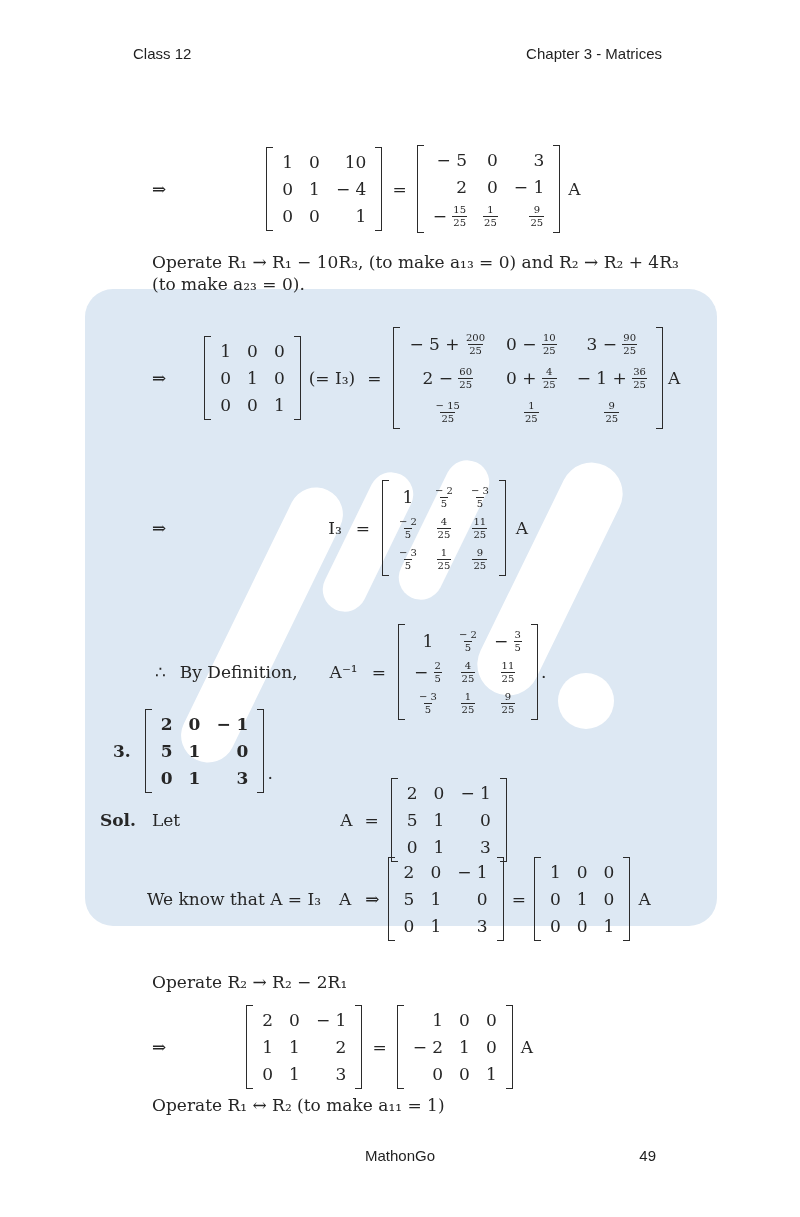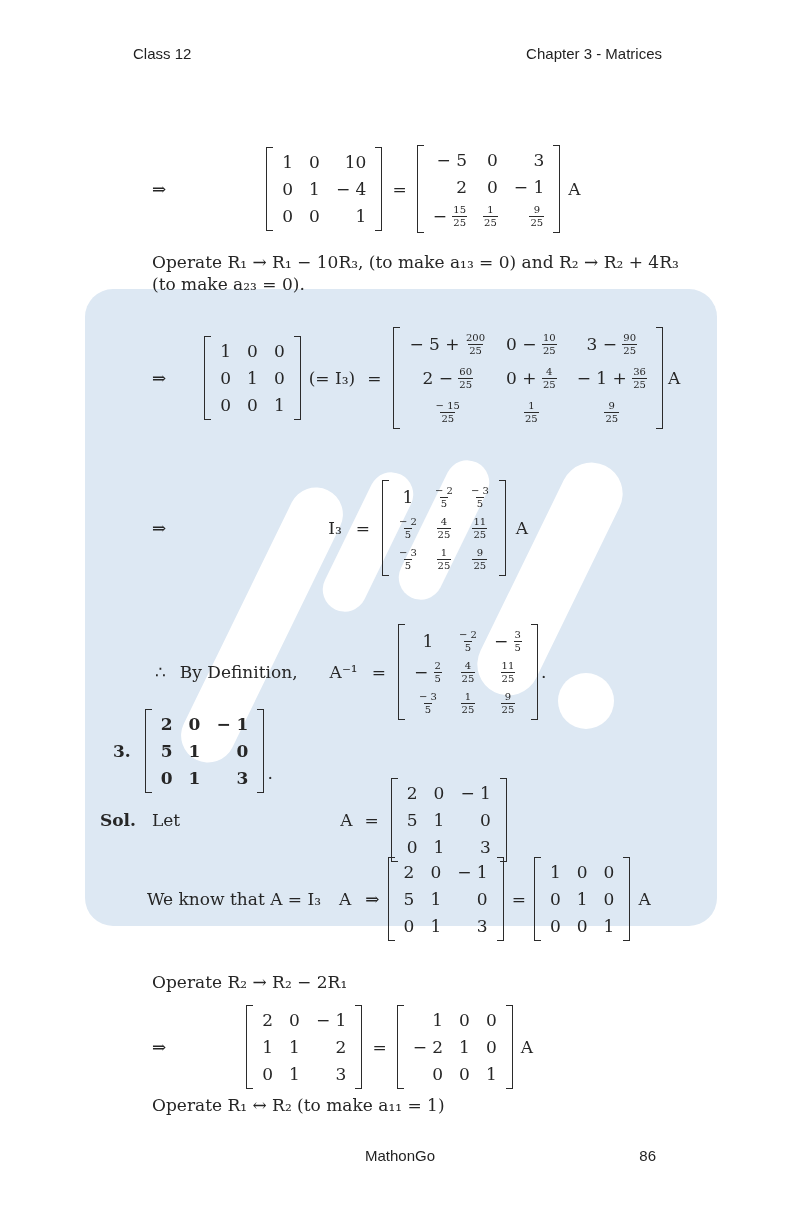--- a/index.html
+++ b/index.html
@@ -301,15 +301,15 @@
           <span class="mcell">1</span>
         </span>
         <span class="br"></span>
       </span>
     <span class="sym ml8">A</span>
   </div>
 
   <div class="tline" style="top:1094px;">Operate R₁ ↔ R₂ (to make a₁₁ = 1)</div>
 
   <div class="ftr brand">MathonGo</div>
-  <div class="ftr page-num">86</div>
+  <div class="ftr page-num">49</div>
 
 </div>
 
 </body></html>

